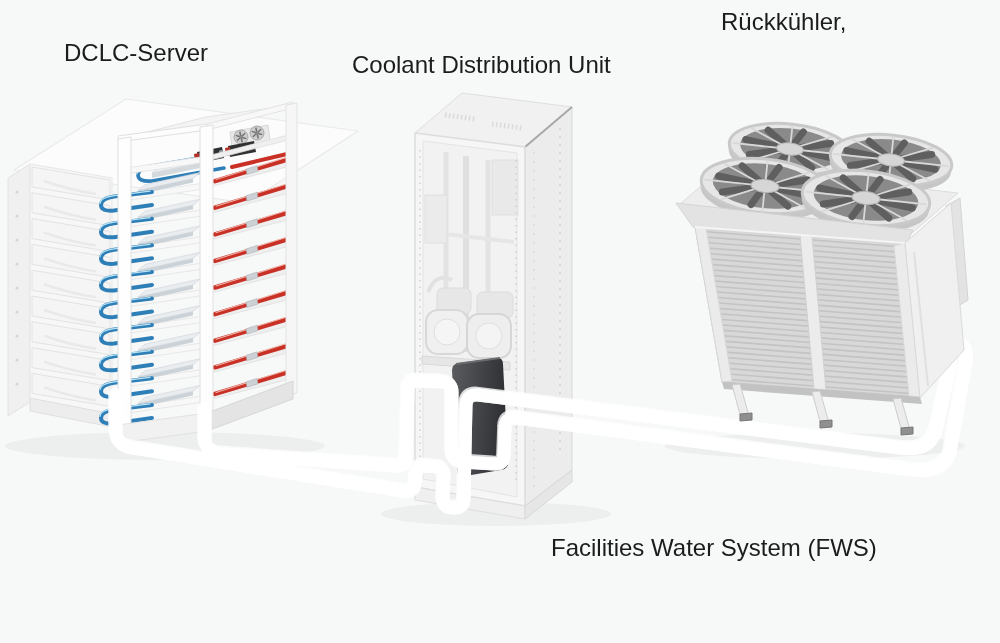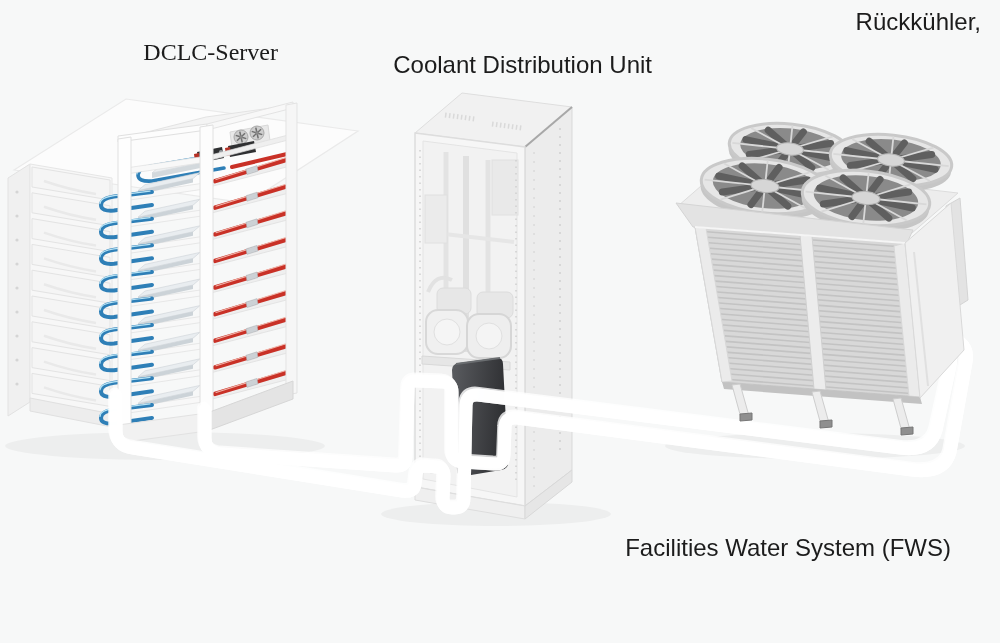--- a/index.html
+++ b/index.html
@@ -9,21 +9,21 @@
     background:var(--background,#f7f8f8);
     overflow:hidden;
     font-family:"Liberation Sans", sans-serif;
   }
   .stage svg{position:absolute;left:0;top:0;}
   .lbl{
     position:absolute;
     color:var(--text,#1c1c1c);
     font-size:24px;
     line-height:31px;
-    text-align:right;
+    text-align:left;
     white-space:nowrap;
   }
   
   .pc{stroke:var(--pipe_casing,#fff);}
   .pb{stroke:var(--pipe_blue,#1e6fa7);}
   .pbh{stroke:var(--pipe_blue_highlight,#8fd8f0);}
   .pr{stroke:var(--pipe_red,#c2322a);}
   .prh{stroke:var(--pipe_red_highlight,#f2b4a8);}
   .tb{stroke:var(--tube_blue,#2e7fb7);}
   .tbh{stroke:#b9e4f5;}
@@ -430,20 +430,20 @@
             <polygon points="820,421 832,420 832,427 820,428" fill="#8f8f8f" stroke="#777777"></polygon>
           </g>
           <g>
             <polygon points="893,399 901,398 910,430 902,432" fill="#ececec" stroke="#cdcdcd"></polygon>
             <polygon points="901,428 913,427 913,434 901,435" fill="#8f8f8f" stroke="#777777"></polygon>
           </g>
         </g>
   </g>
 </svg>
 
-<div class="lbl" style="left:78px;top:37px;width:200px;font-family:Liberation Serif, serif;">DCLC-Server</div>
+<div class="lbl" style="left:64px;top:37px;width:200px;">DCLC-Server</div>
 <div class="lbl" style="left:352px;top:37px;width:300px;margin-top:12px;">Coolant Distribution Unit</div>
 <div class="lbl" style="left:721px;top:6px;width:260px;">
   <div>Rückkühler,</div>
 </div>
 <div class="lbl" style="left:551px;top:532px;width:400px;">Facilities Water System (FWS)</div>
 
 </div>
 
 </body></html>

